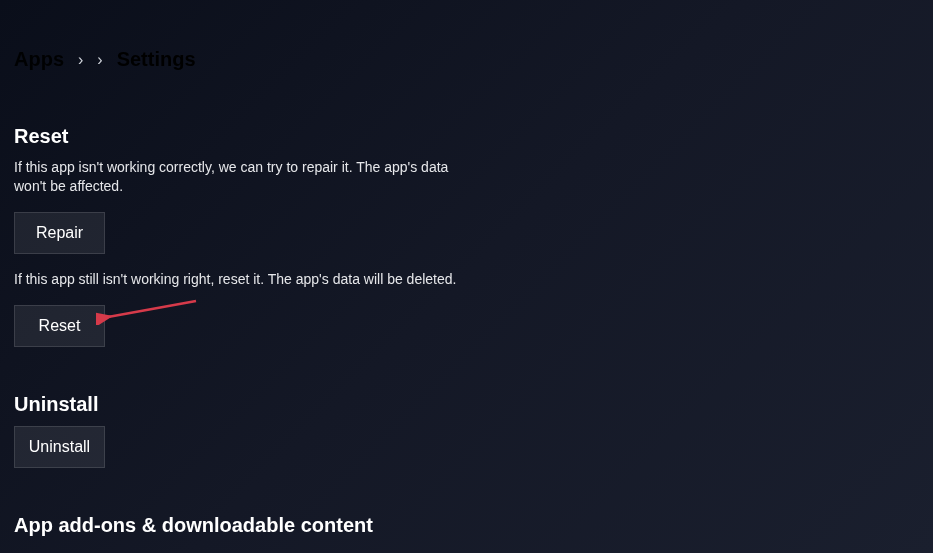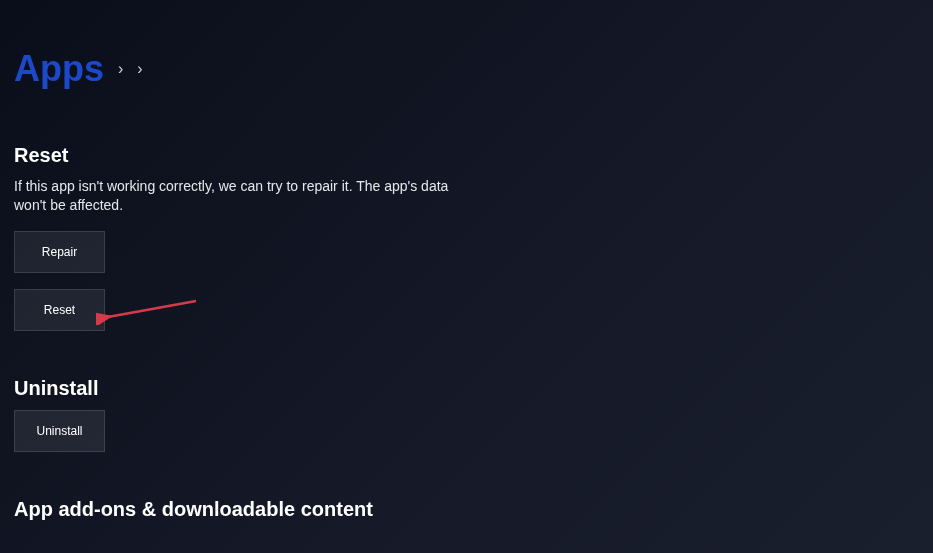--- a/index.html
+++ b/index.html
@@ -18,23 +18,23 @@
       position: relative;
     }
     .breadcrumb {
       display: flex;
       align-items: center;
       gap: 14px;
       margin-top: 34px;
       margin-bottom: 54px;
     }
     .breadcrumb-item {
-      font-size: 36px;
+      font-size: 20px;
       font-weight: 600;
-      color: #1d4ed8;
+      color: #000000;
     }
     .breadcrumb-link {
       opacity: 0.92;
       cursor: pointer;
     }
     .breadcrumb-current {
       font-weight: 600;
     }
     .chevron {
       font-size: 16px;
@@ -55,21 +55,21 @@
       font-size: 14px;
       line-height: 1.35;
       color: #e6e7ea;
       margin-bottom: 16px;
       max-width: 445px;
     }
     .btn {
       background: rgba(255,255,255,0.08);
       border: 1px solid rgba(255,255,255,0.12);
       color: #ffffff;
-      font-size: 12px;
+      font-size: 16px;
       padding: 20px 12px;
       width: 91px;
       height: 30px;
       cursor: pointer;
       font-family: inherit;
       display: inline-flex;
       align-items: center;
       justify-content: center;
     }
     .spacer {
@@ -82,27 +82,29 @@
       pointer-events: none;
     }
   </style>
 </head>
 <body>
 
 <nav class="breadcrumb">
   <span class="breadcrumb-item breadcrumb-link">Apps</span>
   <span class="chevron">›</span>
   <span class="chevron">›</span>
+  <span class="breadcrumb-item breadcrumb-current">Settings</span>
 </nav>
 
 <section class="section">
   <h2 class="section-title">Reset</h2>
   <p class="section-desc">If this app isn't working correctly, we can try to repair it. The app's data won't be affected.</p>
   <button class="btn">Repair</button>
   <div class="spacer"></div>
+  <p class="section-desc">If this app still isn't working right, reset it. The app's data will be deleted.</p>
   <button class="btn">Reset</button>
 </section>
 
 <section class="section">
   <h2 class="section-title">Uninstall</h2>
   <button class="btn">Uninstall</button>
 </section>
 
 <section class="section" style="margin-bottom:16px;">
   <h2 class="section-title">App add-ons &amp; downloadable content</h2>

